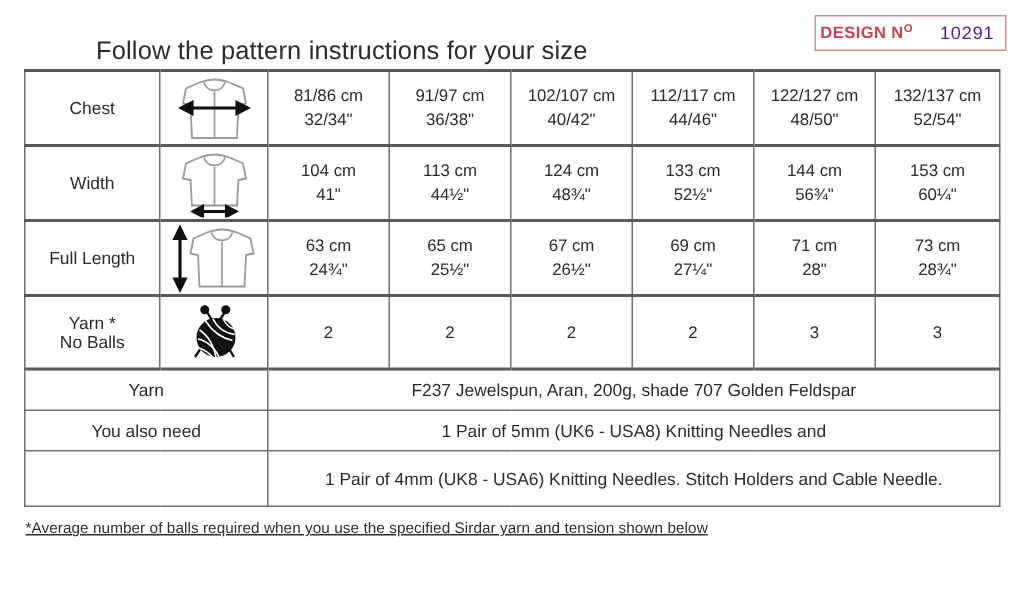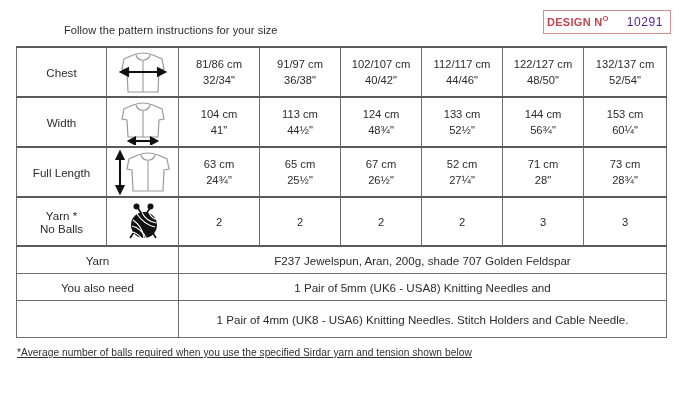--- a/index.html
+++ b/index.html
@@ -25,21 +25,21 @@
   }
   .title {
     color: #b63b45;
     font-size: 14.5px;
     font-weight: bold;
     letter-spacing: 0.55px;
     margin: 0;
     line-height: 1;
   }
   .subtitle {
-    font-size: 11px;
+    font-size: 17px;
     color: #2b2b2b;
     margin: 11px 0 0 0;
     line-height: 1;
     letter-spacing: 0.1px;
     padding-left: 48px;
   }
 
   .design-box {
     position: absolute;
     top: 10px;
@@ -268,21 +268,21 @@
       </td>
       <td class="heavy-top heavy-bottom dark">
         <div class="val">65 cm</div>
         <div class="val">25½"</div>
       </td>
       <td class="heavy-top heavy-bottom red">
         <div class="val">67 cm</div>
         <div class="val">26½"</div>
       </td>
       <td class="heavy-top heavy-bottom dark">
-        <div class="val">52 cm</div>
+        <div class="val">69 cm</div>
         <div class="val">27¼"</div>
       </td>
       <td class="heavy-top heavy-bottom red">
         <div class="val">71 cm</div>
         <div class="val">28"</div>
       </td>
       <td class="heavy-top heavy-bottom dark">
         <div class="val">73 cm</div>
         <div class="val">28¾"</div>
       </td>

